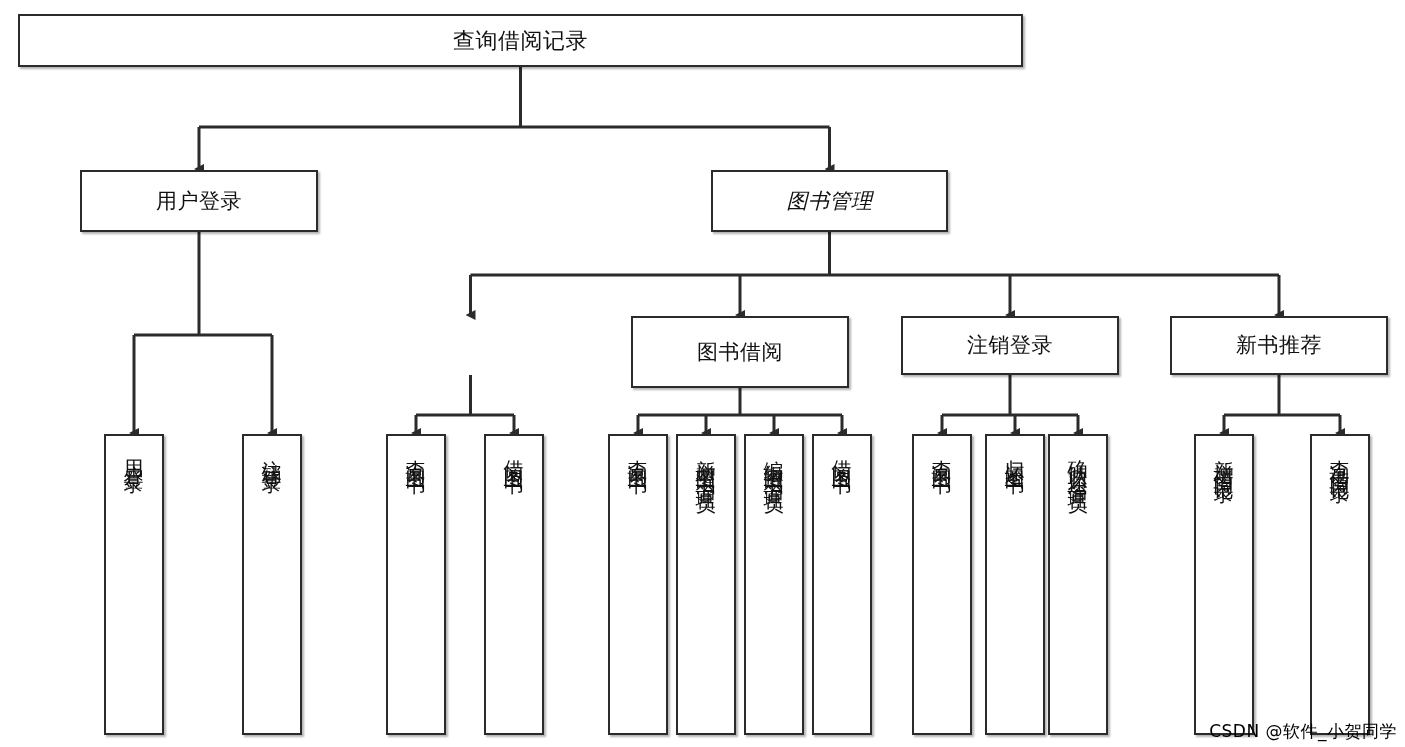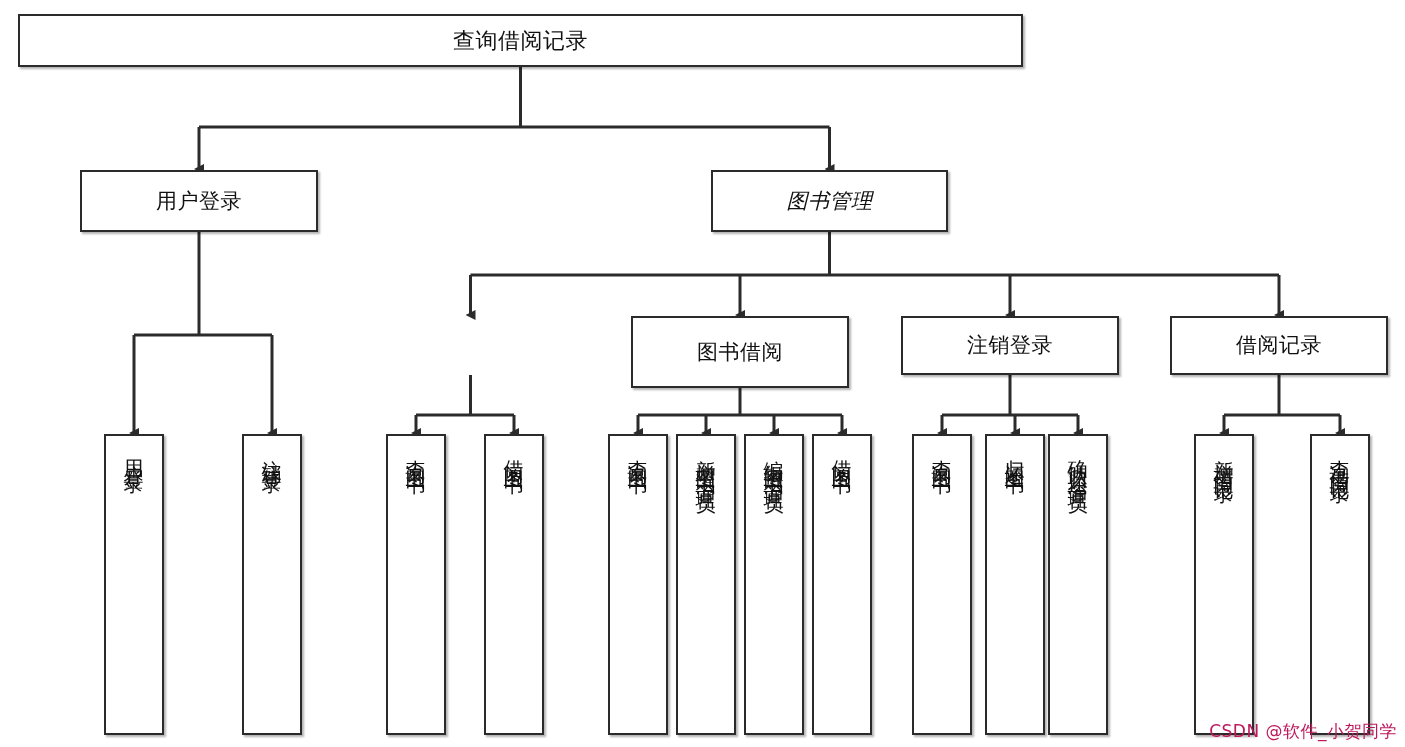--- a/index.html
+++ b/index.html
@@ -61,21 +61,21 @@
     line-height: 1;
     letter-spacing: 5px;
     white-space: nowrap;
     max-height: 100%;
   }
   .watermark {
     position: absolute;
     right: 8px;
     bottom: 4px;
     font-size: 17px;
-    color: #be185d;
+    color: #000000;
     letter-spacing: 0.5px;
     white-space: nowrap;
     user-select: none;
     margin-left: 44px;
   }
 </style>
 </head>
 <body>
 
 <div id="canvas">
@@ -134,21 +134,21 @@
     <span class="lbl">图书管理</span>
   </div>
 
   <div class="node horiz" id="n-book-borrow" style="left: 631px; top: 316px; width: 218px; height: 72px;">
     <span class="lbl">图书借阅</span>
   </div>
   <div class="node horiz" id="n-current-borrow" style="left: 901px; top: 316px; width: 218px; height: 59px;">
     <span class="lbl">注销登录</span>
   </div>
   <div class="node horiz" id="n-borrow-record" style="left: 1170px; top: 316px; width: 218px; height: 59px;">
-    <span class="lbl">借阅记录</span>
+    <span class="lbl">新书推荐</span>
   </div>
 
   <div class="node vert" id="n-leaf-user-login" style="left: 104px; top: 434px; width: 60px; height: 301px;">
     <span class="lbl">用户登录</span>
   </div>
   <div class="node vert" id="n-leaf-user-logout" style="left: 242px; top: 434px; width: 60px; height: 301px;">
     <span class="lbl">注销登录</span>
   </div>
   <div class="node vert" id="n-leaf-rec-query" style="left: 386px; top: 434px; width: 60px; height: 301px;">
     <span class="lbl">查询图书</span>

